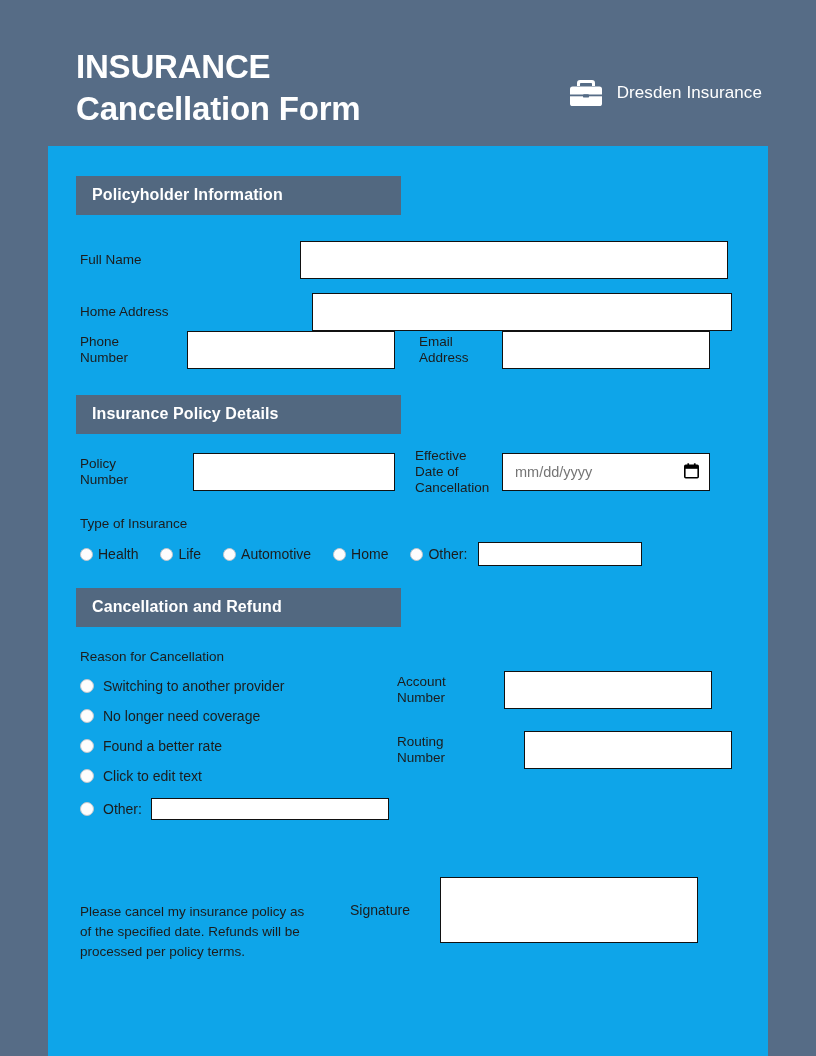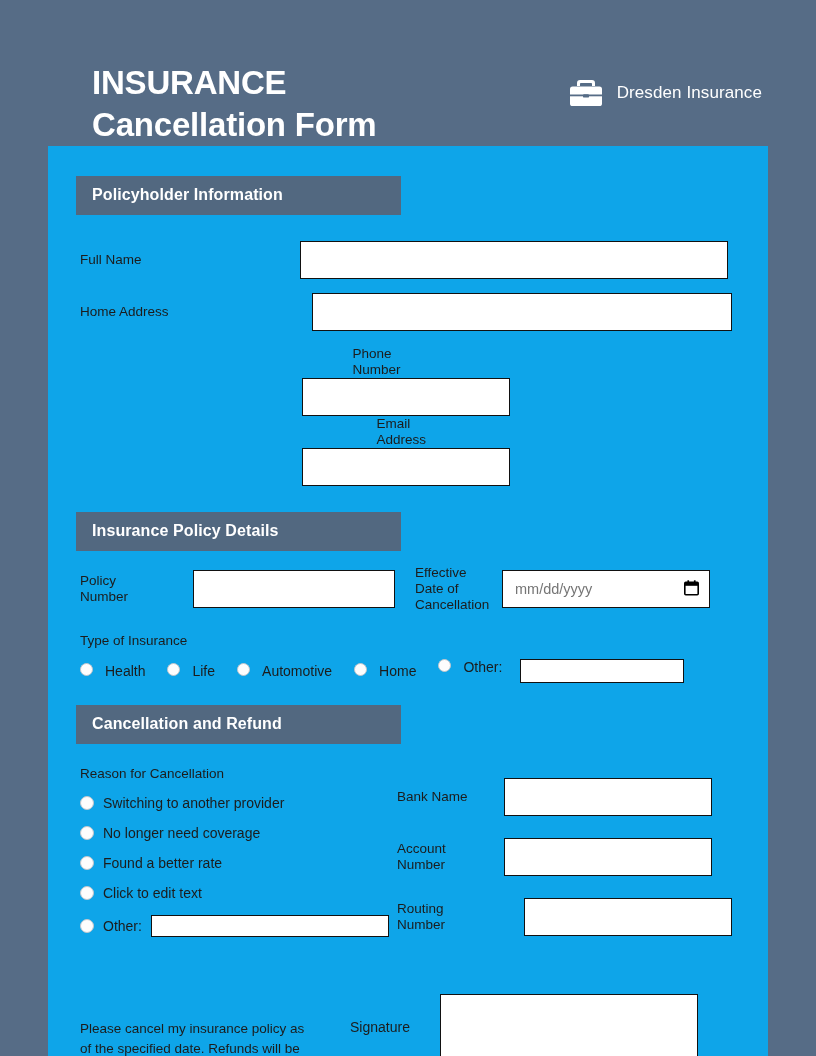--- a/index.html
+++ b/index.html
@@ -26,21 +26,21 @@
     left: 76px;
     top: 46px;
   }
   .form-title {
     color: #ffffff;
     font-size: 33px;
     font-weight: bold;
     line-height: 42px;
     letter-spacing: -0.2px;
     white-space: pre-line;
-    margin: 16px;
+    margin: 0;
   }
   .brand {
     position: absolute;
     right: 54px;
     top: 74px;
     display: flex;
     align-items: center;
     gap: 11px;
   }
   .brand-icon {
@@ -101,21 +101,21 @@
 
   
   .ph-row1 { margin-top: 26px; padding-left: 4px; }
   .ph-row1 .lbl { width: 220px; }
   .ph-row1 .field { width: 428px; }
 
   .ph-row2 { margin-top: 14px; padding-left: 4px; gap: 16px; }
   .ph-row2 .lbl { width: 220px; }
   .ph-row2 .field { width: 428px; }
 
-  .ph-row3 { margin-top: 15px; padding-left: 4px; flex-direction: column; }
+  .ph-row3 { padding-left: 4px; }
   .ph-row3 .lbl-a { width: 107px; }
   .ph-row3 .field-a { width: 208px; }
   .ph-row3 .lbl-b { width: 107px; padding-left: 24px; }
   .ph-row3 .field-b { width: 208px; }
 
   
   .pd-row1 { margin-top: 26px; padding-left: 4px; }
   .pd-row1 .lbl { width: 220px; }
   .pd-row1 .field { width: 428px; }
 
@@ -139,21 +139,22 @@
   
   .type-label { margin-top: 20px; padding-left: 4px; font-size: 13.5px; color: #1c1c1c; }
   .radio-row {
     margin-top: 11px;
     padding-left: 4px;
     display: flex;
     align-items: center;
   }
   .radio-opt {
     display: flex;
-    gap: 12px;
+    align-items: center;
+    gap: 5px;
     margin-right: 22px;
   }
   .radio {
     width: 13px;
     height: 13px;
     border-radius: 50%;
     background: #fdfdfd;
     border: 1px solid #c2c6cc;
     flex: none;
   }
@@ -332,24 +333,20 @@
           <span class="txt">Click to edit text</span>
         </div>
         <div class="reason-item">
           <span class="radio"></span>
           <span class="txt">Other:</span>
           <input class="field reason-other-field" type="text" value="" style="">
         </div>
       </div>
 
       <div class="cr-right">
-        <div class="bank-row bank-row-1">
-          <div class="lbl">Bank Name</div>
-          <input class="field" type="text" value="" style="">
-        </div>
         <div class="bank-row bank-row-2">
           <div class="lbl">Account
 Number</div>
           <input class="field" type="text" value="" style="">
         </div>
         <div class="bank-row bank-row-3">
           <div class="lbl">Routing
 Number</div>
           <input class="field" type="text" value="" style="">
         </div>

